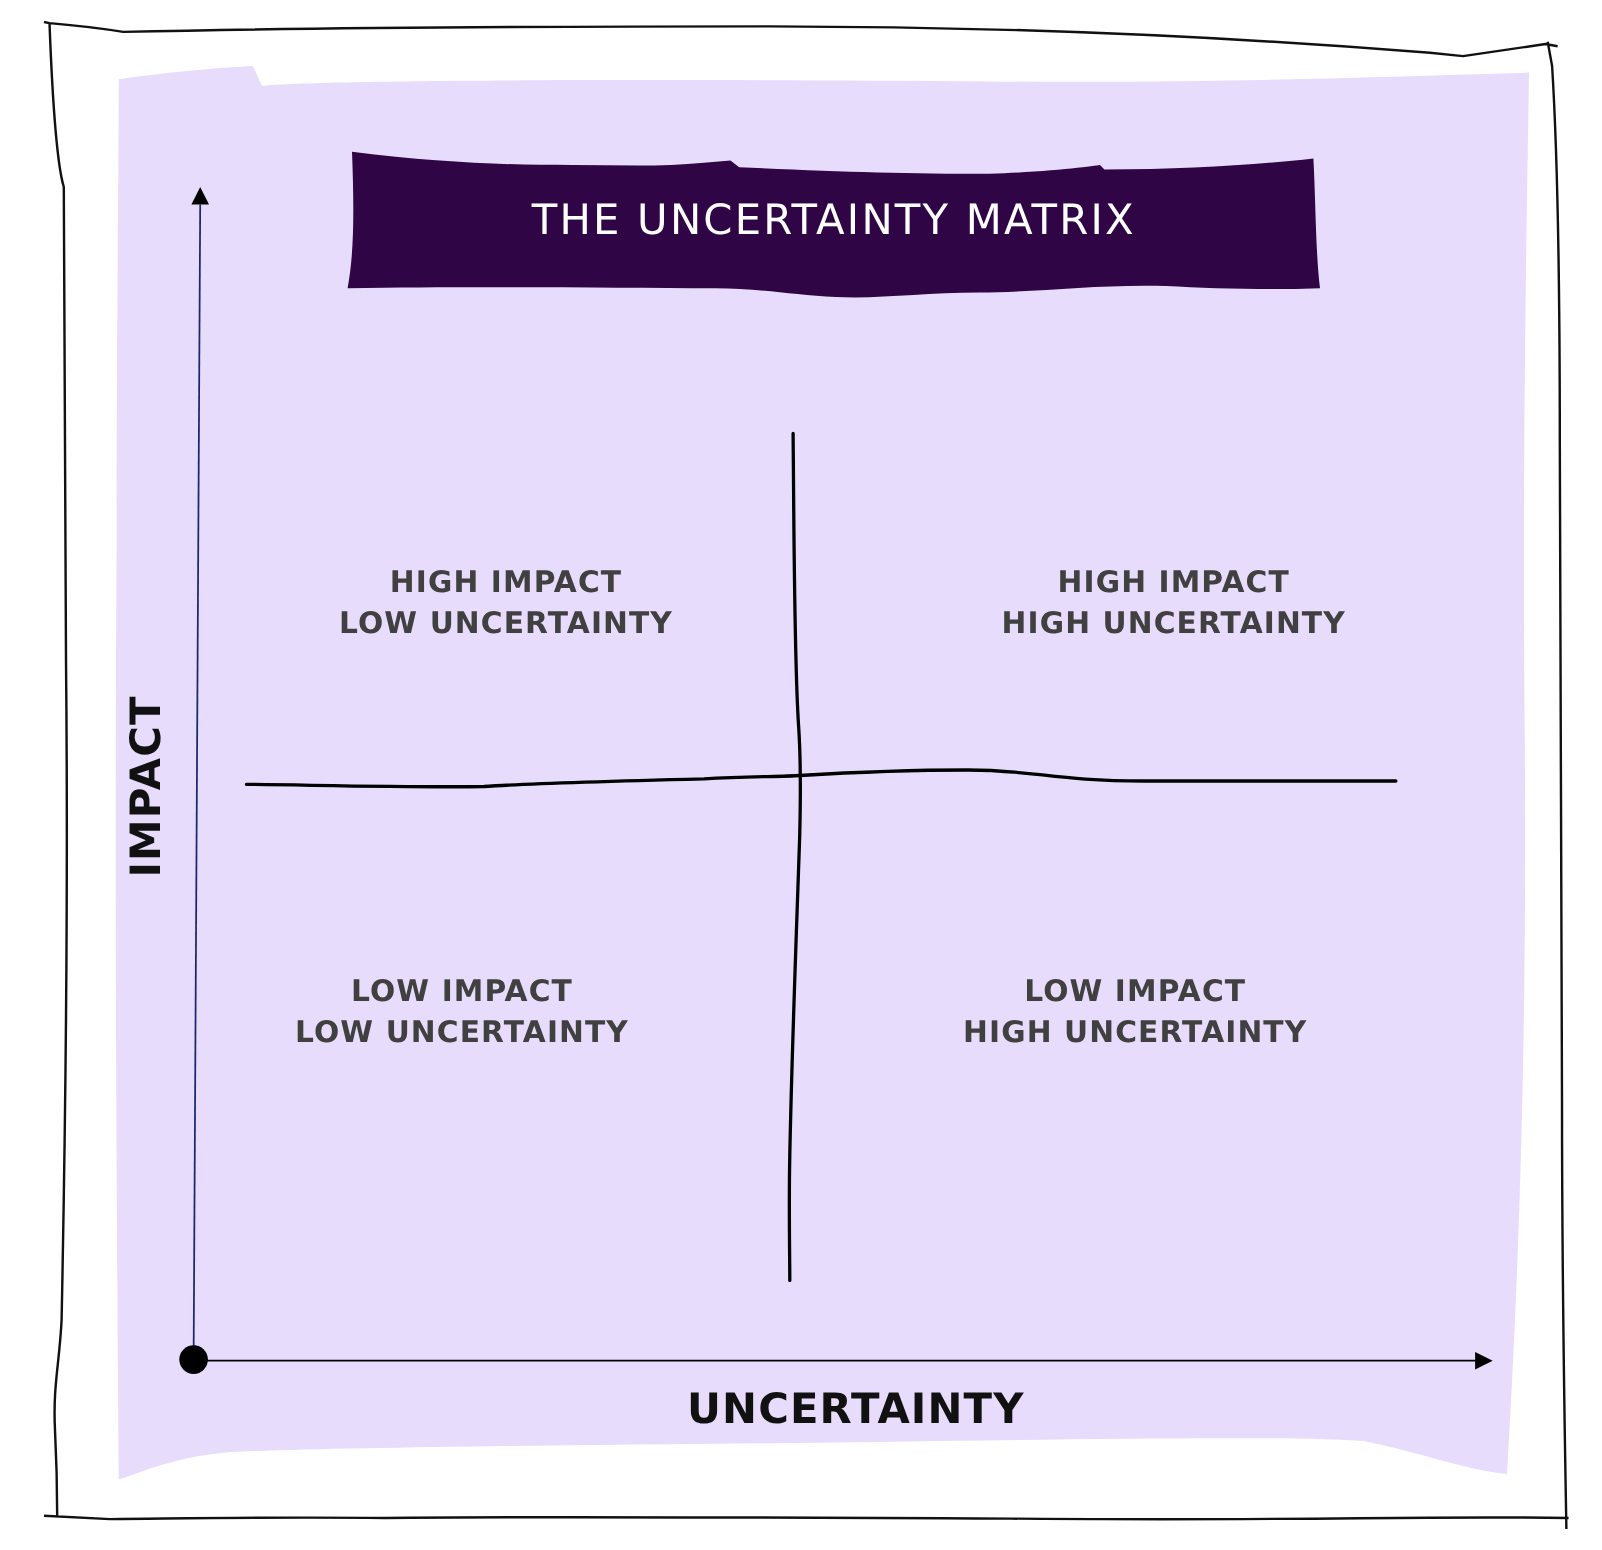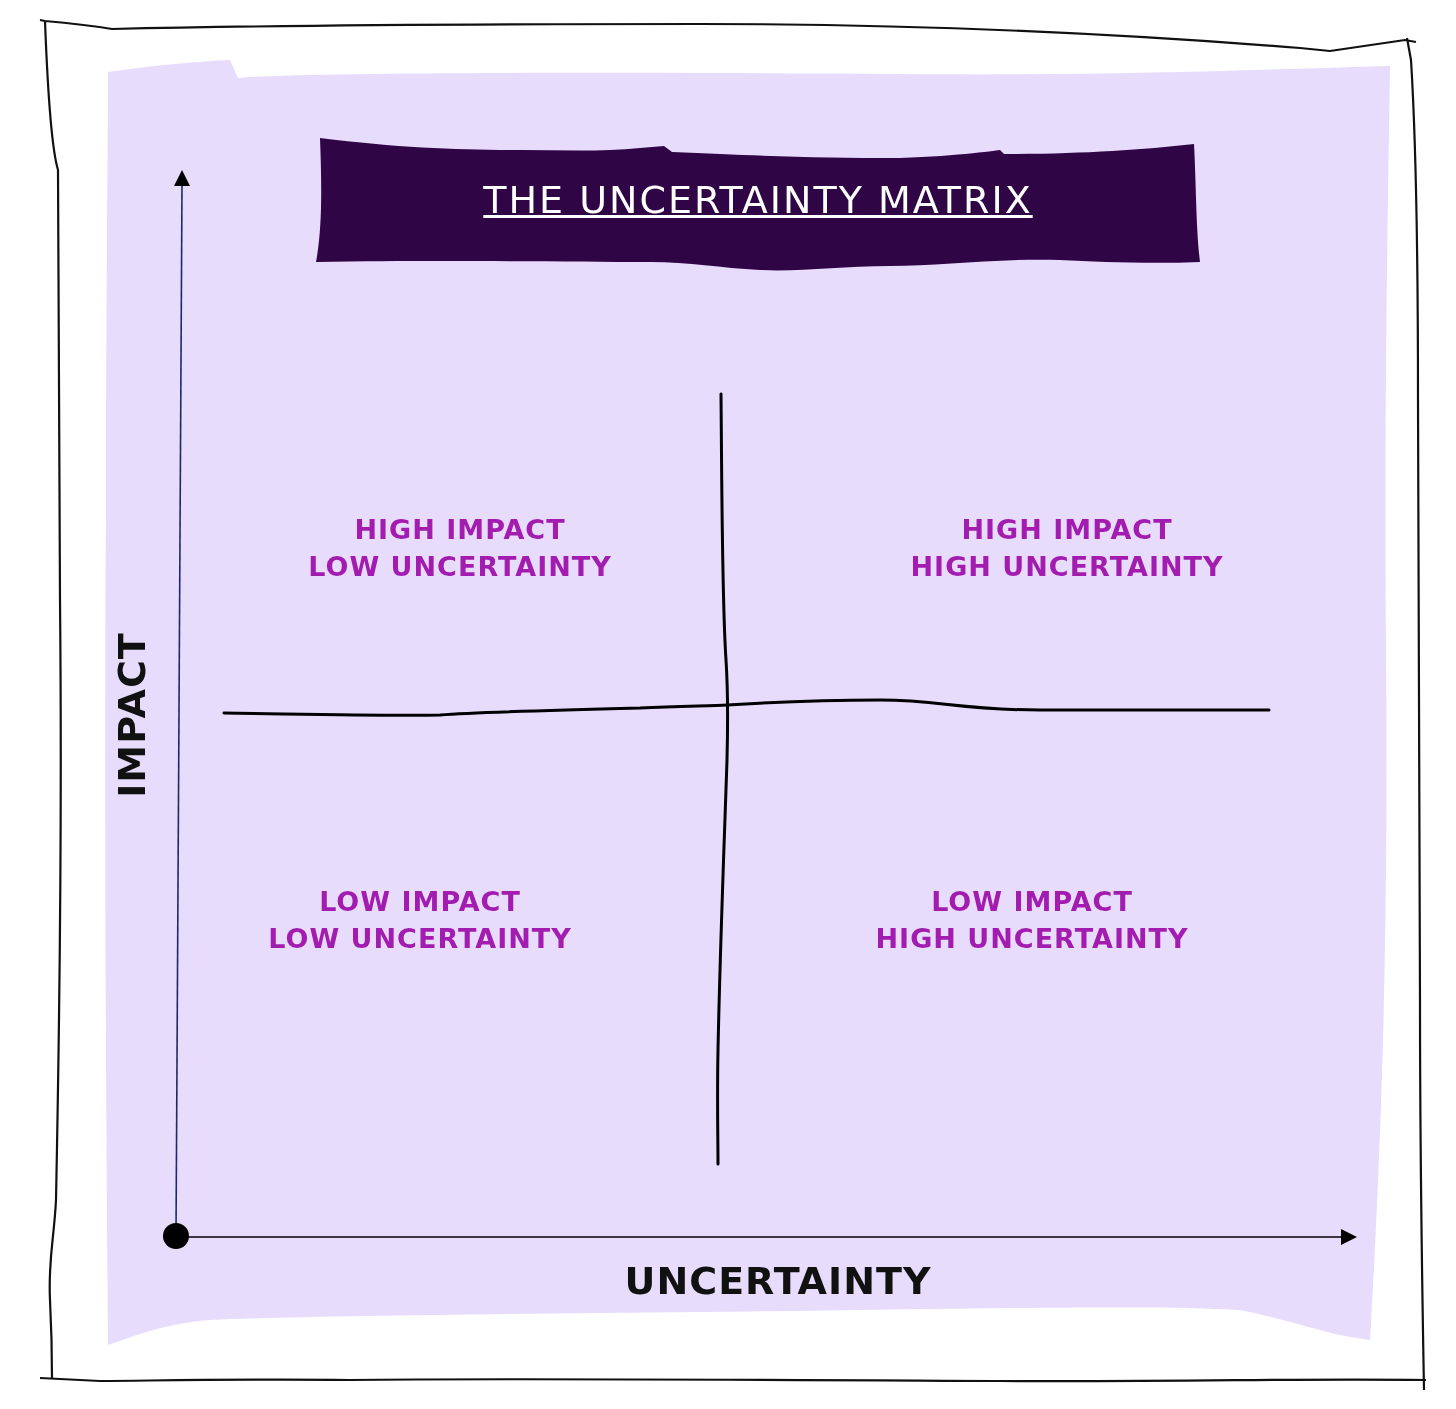--- a/index.html
+++ b/index.html
@@ -1,22 +1,22 @@
 <!DOCTYPE html>
 <html><head>
   <meta charset="utf-8">
   <style>
     html, body { margin: 0; padding: 0; background: #ffffff; }
     body { width: 1456px; height: 1409px; position: relative; overflow: hidden;
            font-family: "DejaVu Sans", sans-serif; }
     .layer { position: absolute; left: 0; top: 0; width: 1456px; height: 1409px; }
     .title-text { position: absolute; left: 318px; top: 170px; width: 880px; text-align: center;
                   color: #ffffff; font-family: "DejaVu Sans", sans-serif; font-size: 38px;
-                  letter-spacing: 2px; font-weight: normal; line-height: 60px; text-decoration: underline; }
-    .quad { position: absolute; text-align: center; color: #a21caf;
+                  letter-spacing: 2px; font-weight: normal; line-height: 60px; }
+    .quad { position: absolute; text-align: center; color: #404040;
             font-family: "DejaVu Sans", sans-serif; font-weight: bold; font-size: 27px;
             line-height: 37px; letter-spacing: 1px; }
     .quad span { display: block; white-space: nowrap; }
     .axis-label { position: absolute; color: #111111; font-family: "DejaVu Sans", sans-serif;
                   font-weight: bold; font-size: 38px; letter-spacing: 1px; white-space: nowrap; }
     .y-label { left: 132px; top: 715px; transform: translate(-50%, -50%) rotate(-90deg); }
     .x-label { left: 778px; top: 1281px; transform: translate(-50%, -50%); }
   </style>
 </head>
 <body>

